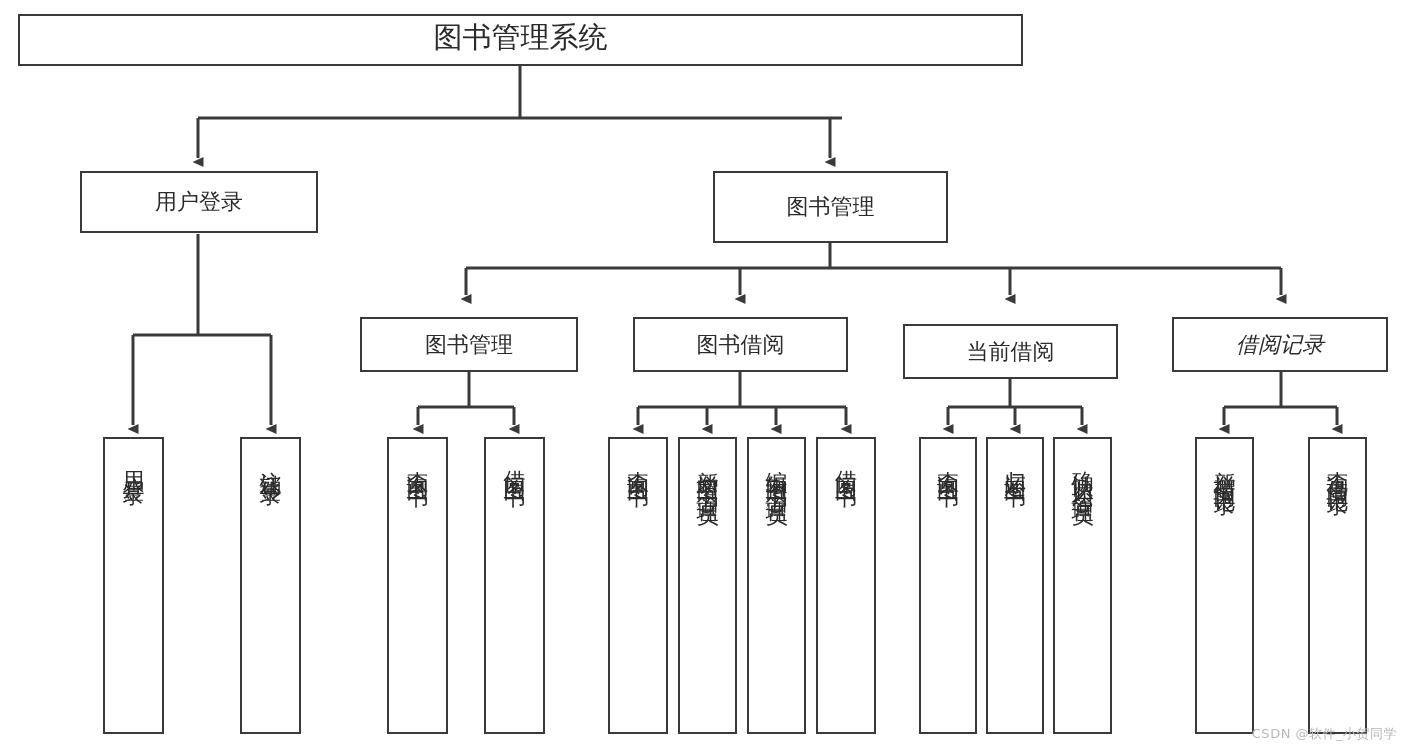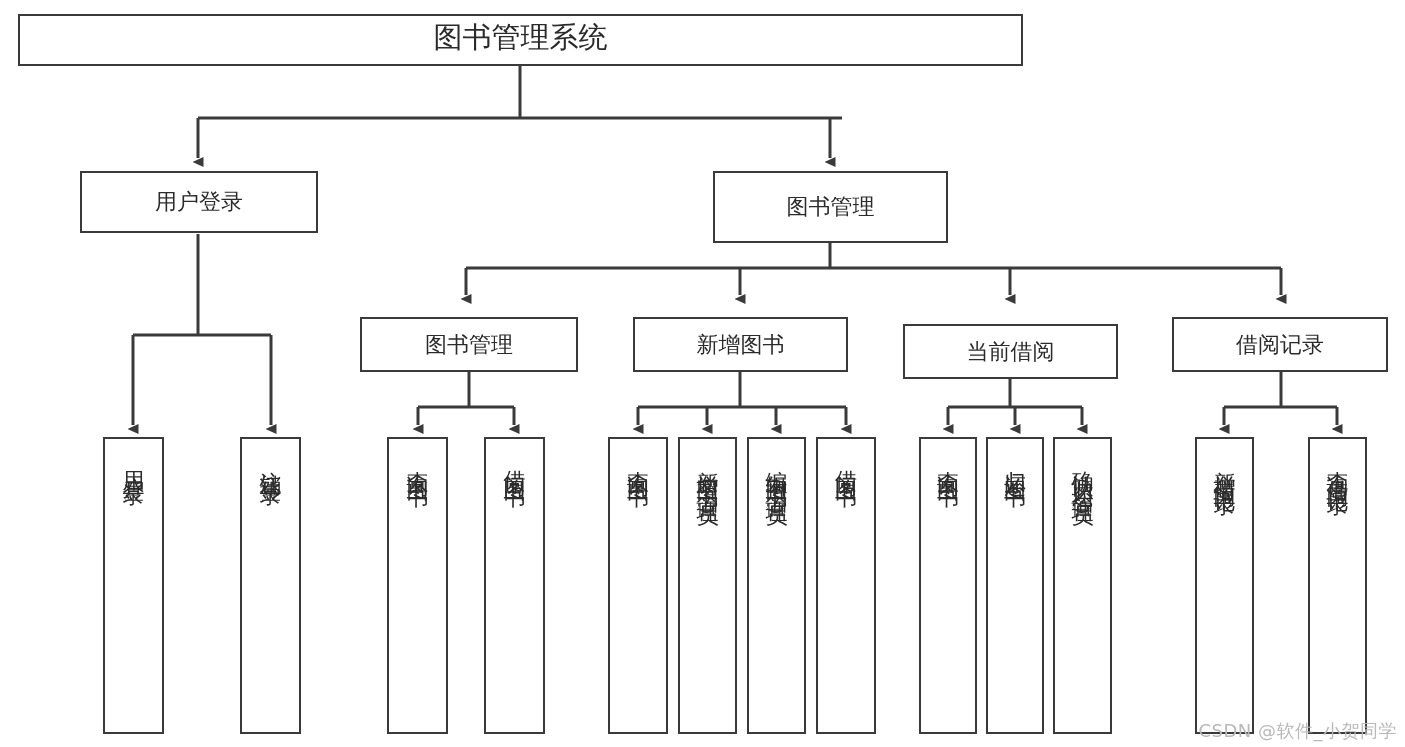--- a/index.html
+++ b/index.html
@@ -63,21 +63,21 @@
     text-orientation: upright;
     font-size: 22px;
     letter-spacing: 5px;
     line-height: 1;
     white-space: nowrap;
   }
   #watermark {
     position: absolute;
     right: 8px;
     bottom: 4px;
-    font-size: 18px;
+    font-size: 13px;
     color: #b9b9b9;
     letter-spacing: 0.5px;
     white-space: nowrap;
     user-select: none;
   }
 </style>
 </head>
 <body>
 
 <div id="canvas">
@@ -140,26 +140,26 @@
     <span class="label">用户登录</span>
   </div>
   <div class="node level-2" style="left:713px; top:171px; width:235px; height:72px;">
     <span class="label">图书管理</span>
   </div>
 
   <div class="node level-3" style="left:360px; top:317px; width:218px; height:55px;">
     <span class="label">图书管理</span>
   </div>
   <div class="node level-3" style="left:633px; top:317px; width:215px; height:55px;">
-    <span class="label">新增图书</span>
+    <span class="label">图书借阅</span>
   </div>
   <div class="node level-3" style="left:903px; top:317px; width:215px; height:55px;margin-top:7px;">
     <span class="label">当前借阅</span>
   </div>
-  <div class="node level-3" style="left:1172px; top:317px; width:216px; height:55px;">
+  <div class="node level-3" style="left:1172px; top:317px; width:216px; height:55px;font-style:italic;">
     <span class="label">借阅记录</span>
   </div>
 
   <div class="node leaf" style="left:103px; top:437px; width:61px; height:297px;">
     <span class="label">用户登录</span>
   </div>
   <div class="node leaf" style="left:240px; top:437px; width:61px; height:297px;">
     <span class="label">注销登录</span>
   </div>
 

